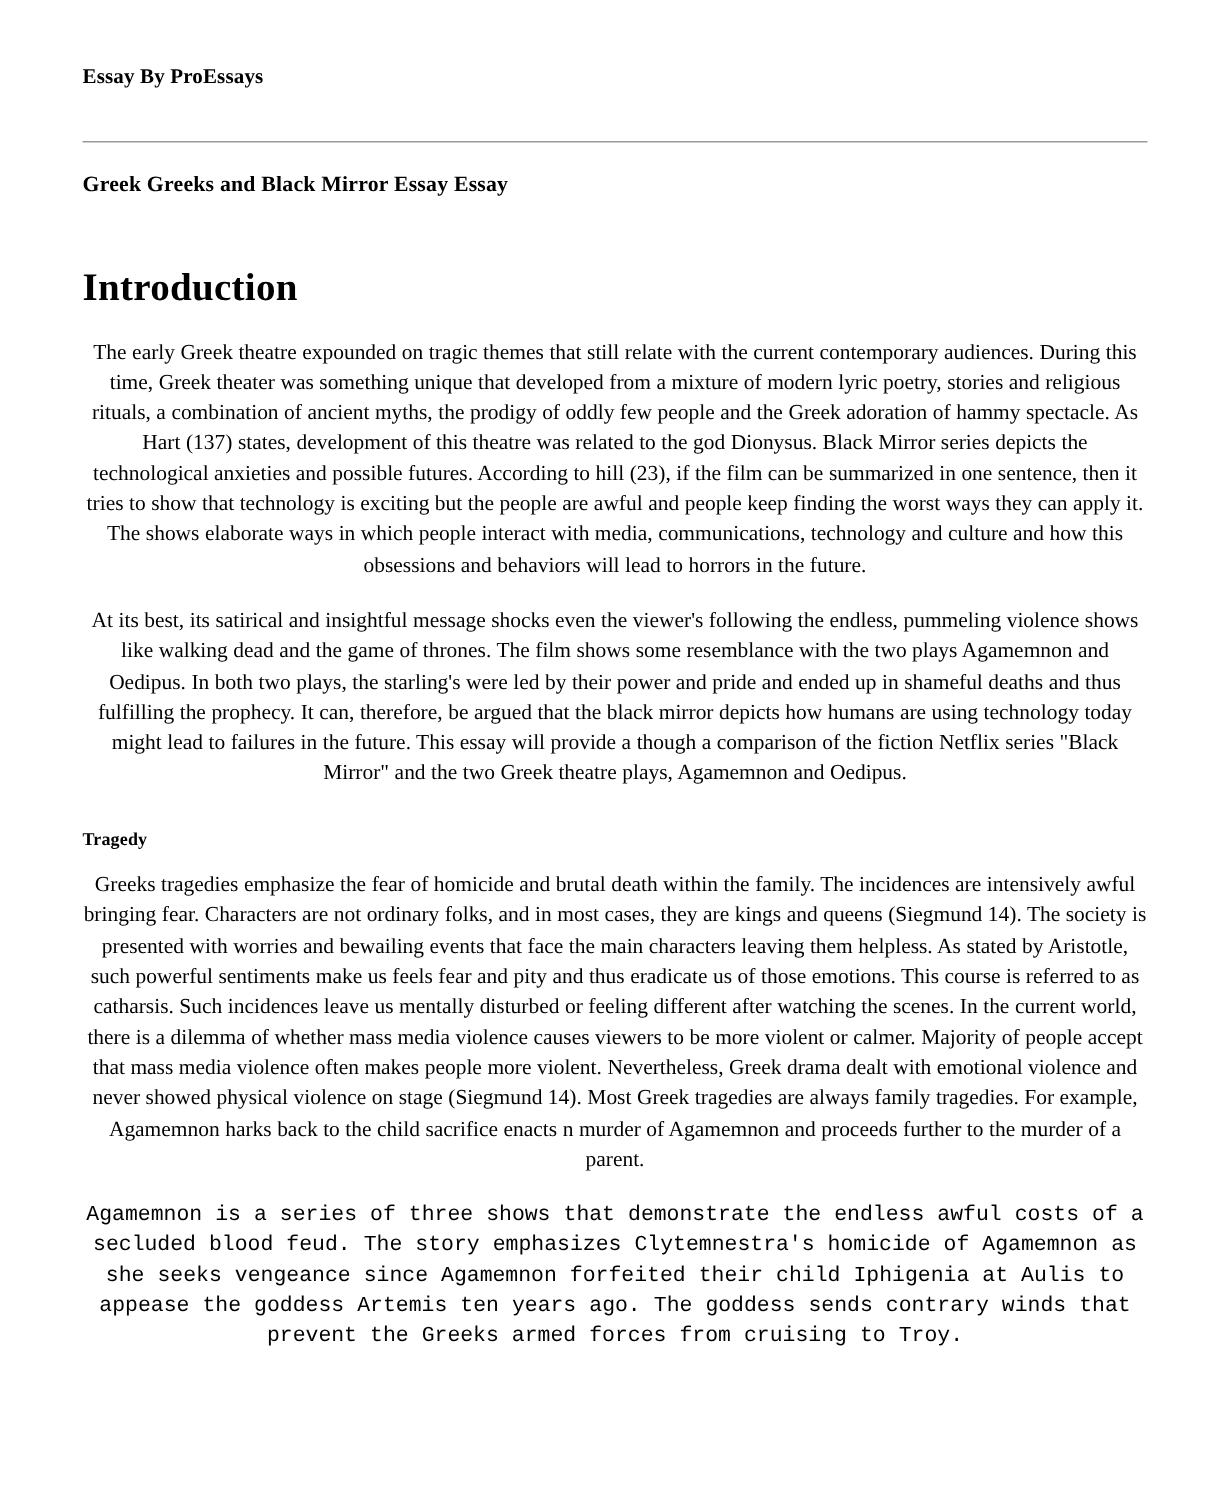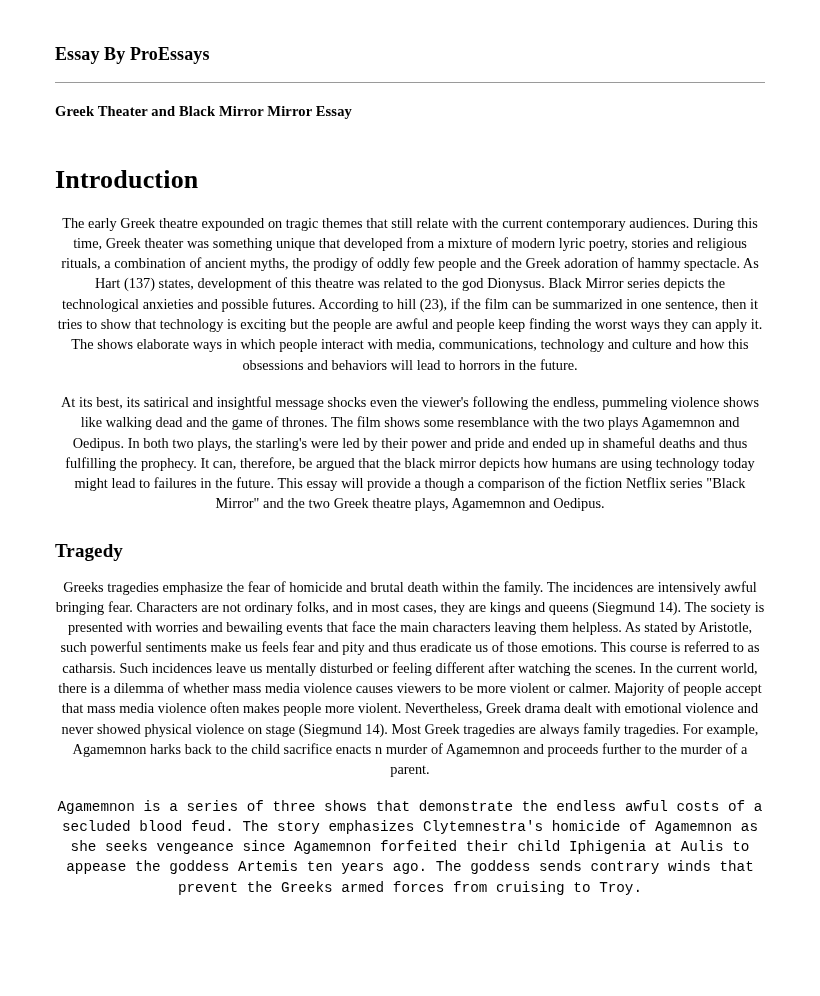--- a/index.html
+++ b/index.html
@@ -14,24 +14,24 @@
     color: #000000;
     overflow: hidden;
   }
   .page {
     box-sizing: border-box;
     width: 820px;
     height: 996px;
     padding: 44px 55px 0 55px;
   }
   .masthead {
-    font-size: 18px;
+    font-size: 14px;
     font-weight: bold;
     letter-spacing: 0.1px;
-    margin: 0 0 17px 0;
+    margin: 0 0 34px 0;
   }
   .source-line {
     font-size: 13.5px;
     font-weight: normal;
     margin: 0 0 24px 0;
     white-space: nowrap;
   }
   .rule {
     border: 0;
     border-top: 1px solid #9a9a9a;
@@ -46,21 +46,21 @@
     letter-spacing: 0.15px;
   }
   h1.section-title {
     font-size: 26px;
     font-weight: bold;
     margin: 0 0 18px 0;
     letter-spacing: 0.2px;
     line-height: 1.1;
   }
   h2.section-title {
-    font-size: 19px;
+    font-size: 12px;
     font-weight: bold;
     margin: 26px 0 14px 0;
     letter-spacing: 0.1px;
     line-height: 1.2;
     font-family: Liberation Serif, serif;
   }
   p.body-text {
     font-size: 14.3px;
     line-height: 1.42;
     margin: 0 0 17px 0;
@@ -75,21 +75,21 @@
 </head>
 <body>
 
 <div class="page">
 
   <div class="masthead">Essay By ProEssays</div>
 
 
   <hr class="rule">
 
-  <div class="doc-title">Greek Theater and Black Mirror Mirror Essay</div>
+  <div class="doc-title">Greek Greeks and Black Mirror Essay Essay</div>
 
   <div>
 
     <h1 class="section-title">Introduction</h1>
     <p class="body-text">The early Greek theatre expounded on tragic themes that still relate with the current contemporary audiences. During this time, Greek theater was something unique that developed from a mixture of modern lyric poetry, stories and religious rituals, a combination of ancient myths, the prodigy of oddly few people and the Greek adoration of hammy spectacle. As Hart (137) states, development of this theatre was related to the god Dionysus. Black Mirror series depicts the technological anxieties and possible futures. According to hill (23), if the film can be summarized in one sentence, then it tries to show that technology is exciting but the people are awful and people keep finding the worst ways they can apply it. The shows elaborate ways in which people interact with media, communications, technology and culture and how this obsessions and behaviors will lead to horrors in the future.</p>
     <p class="body-text">At its best, its satirical and insightful message shocks even the viewer's following the endless, pummeling violence shows like walking dead and the game of thrones. The film shows some resemblance with the two plays Agamemnon and Oedipus. In both two plays, the starling's were led by their power and pride and ended up in shameful deaths and thus fulfilling the prophecy. It can, therefore, be argued that the black mirror depicts how humans are using technology today might lead to failures in the future. This essay will provide a though a comparison of the fiction Netflix series "Black Mirror" and the two Greek theatre plays, Agamemnon and Oedipus.</p>
 
     <h2 class="section-title">Tragedy</h2>
     <p class="body-text">Greeks tragedies emphasize the fear of homicide and brutal death within the family. The incidences are intensively awful bringing fear. Characters are not ordinary folks, and in most cases, they are kings and queens (Siegmund 14). The society is presented with worries and bewailing events that face the main characters leaving them helpless. As stated by Aristotle, such powerful sentiments make us feels fear and pity and thus eradicate us of those emotions. This course is referred to as catharsis. Such incidences leave us mentally disturbed or feeling different after watching the scenes. In the current world, there is a dilemma of whether mass media violence causes viewers to be more violent or calmer. Majority of people accept that mass media violence often makes people more violent. Nevertheless, Greek drama dealt with emotional violence and never showed physical violence on stage (Siegmund 14). Most Greek tragedies are always family tragedies. For example, Agamemnon harks back to the child sacrifice enacts n murder of Agamemnon and proceeds further to the murder of a parent.</p>
 

